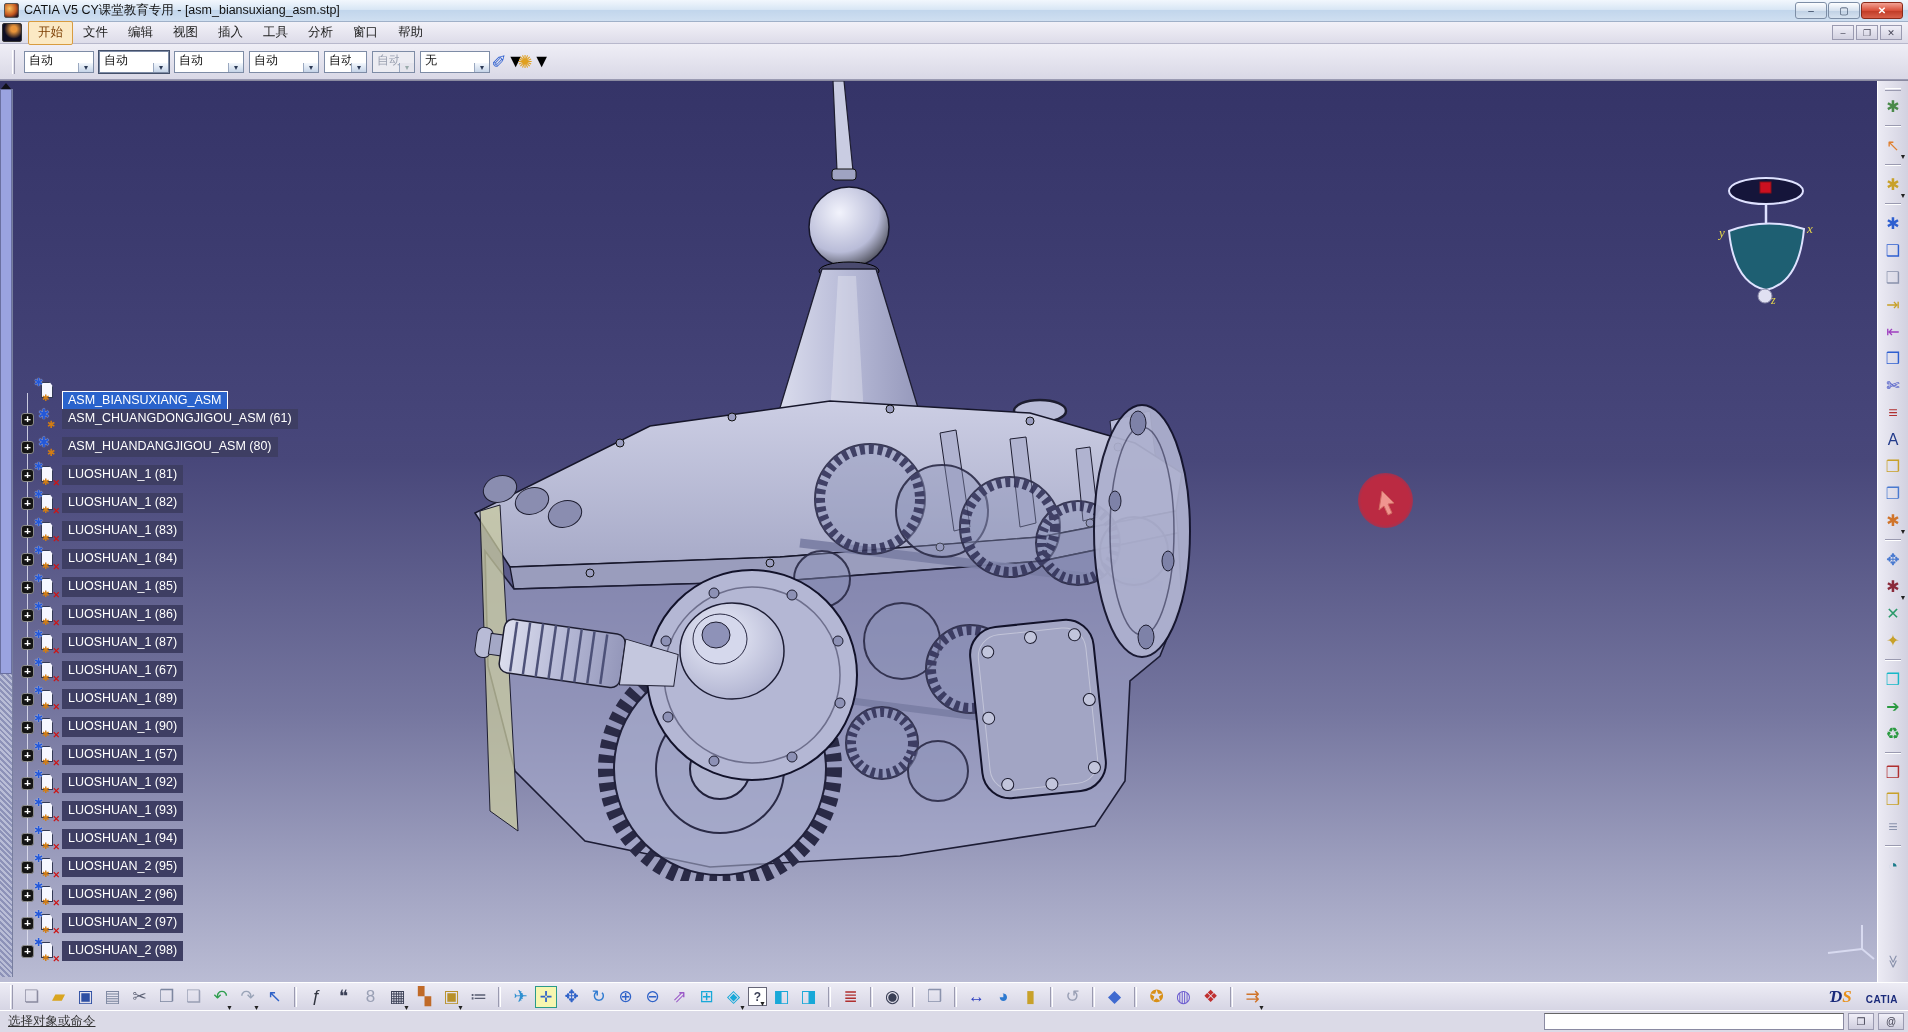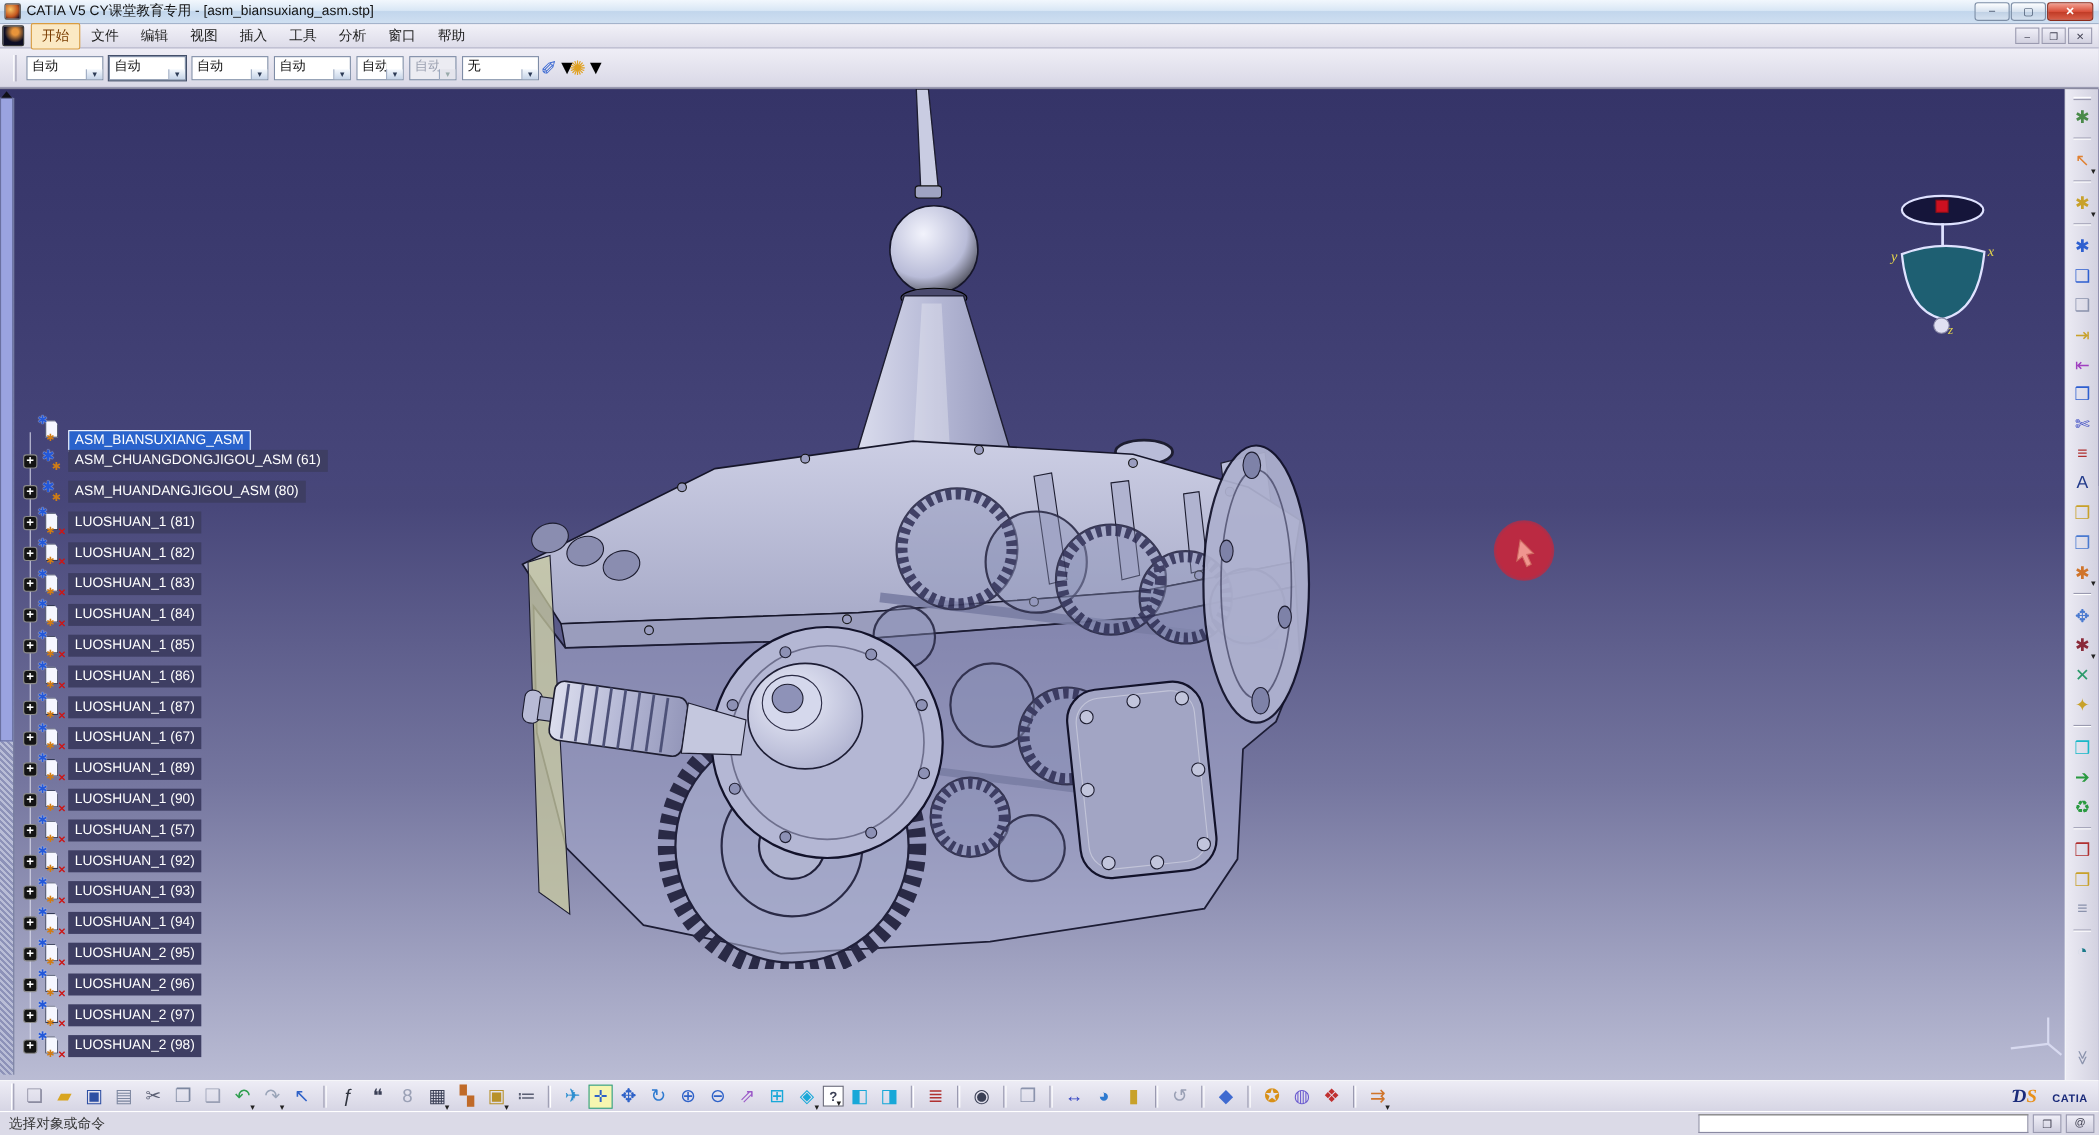--- a/index.html
+++ b/index.html
@@ -102,21 +102,21 @@
   .bt-icon.fit{background:#f6f6b0;border:1px solid #2a9a8a;width:22px;height:22px;font-size:15px;}
   .bt-icon.boxed{border:1px solid #667;background:#fff;width:19px;height:19px;font-size:12px;font-weight:bold;}
   .bottombar .sep{width:3px;height:20px;border-left:1px solid #9a9ab0;border-right:1px solid #fff;margin:0 5px;}
   .brand{margin-left:auto;margin-right:10px;display:flex;align-items:flex-end;gap:2px;line-height:1;}
   .brand .ds{font-family:"Liberation Serif",serif;font-style:italic;font-weight:bold;font-size:17px;color:#1a2a7a;}
   .brand .ds b{color:#e8901a;}
   .brand .nm{font-weight:bold;font-size:10px;color:#1a2a7a;letter-spacing:.5px;padding-left:12px;}
 
   
   .statusbar{height:22px;background:#dbdae7;border-top:1px solid #fff;display:flex;align-items:center;position:relative;}
-  .status-msg{padding-left:8px;color:#333;font-size:12.5px;}
+  .status-msg{padding-left:8px;color:#333;font-size:12.5px;text-decoration:underline;}
   .power-input{position:absolute;right:64px;top:2px;width:300px;height:17px;border:1px solid #8a8aa2;
     border-top-color:#666;background:#fff;font-size:11px;padding:0 4px;}
   .sbtn{position:absolute;top:2px;width:26px;height:17px;display:flex;align-items:center;justify-content:center;
     background:linear-gradient(180deg,#f0eff8,#cfcede);border:1px solid #9a9ab0;font-size:10px;color:#445;}
   .sbtn.b1{right:34px;} .sbtn.b2{right:4px;}
 
   
   .model-svg{position:absolute;left:470px;top:0;}
   .compass-svg{position:absolute;left:1716px;top:92px;}
   .axis-svg{position:absolute;left:1818px;top:838px;}

